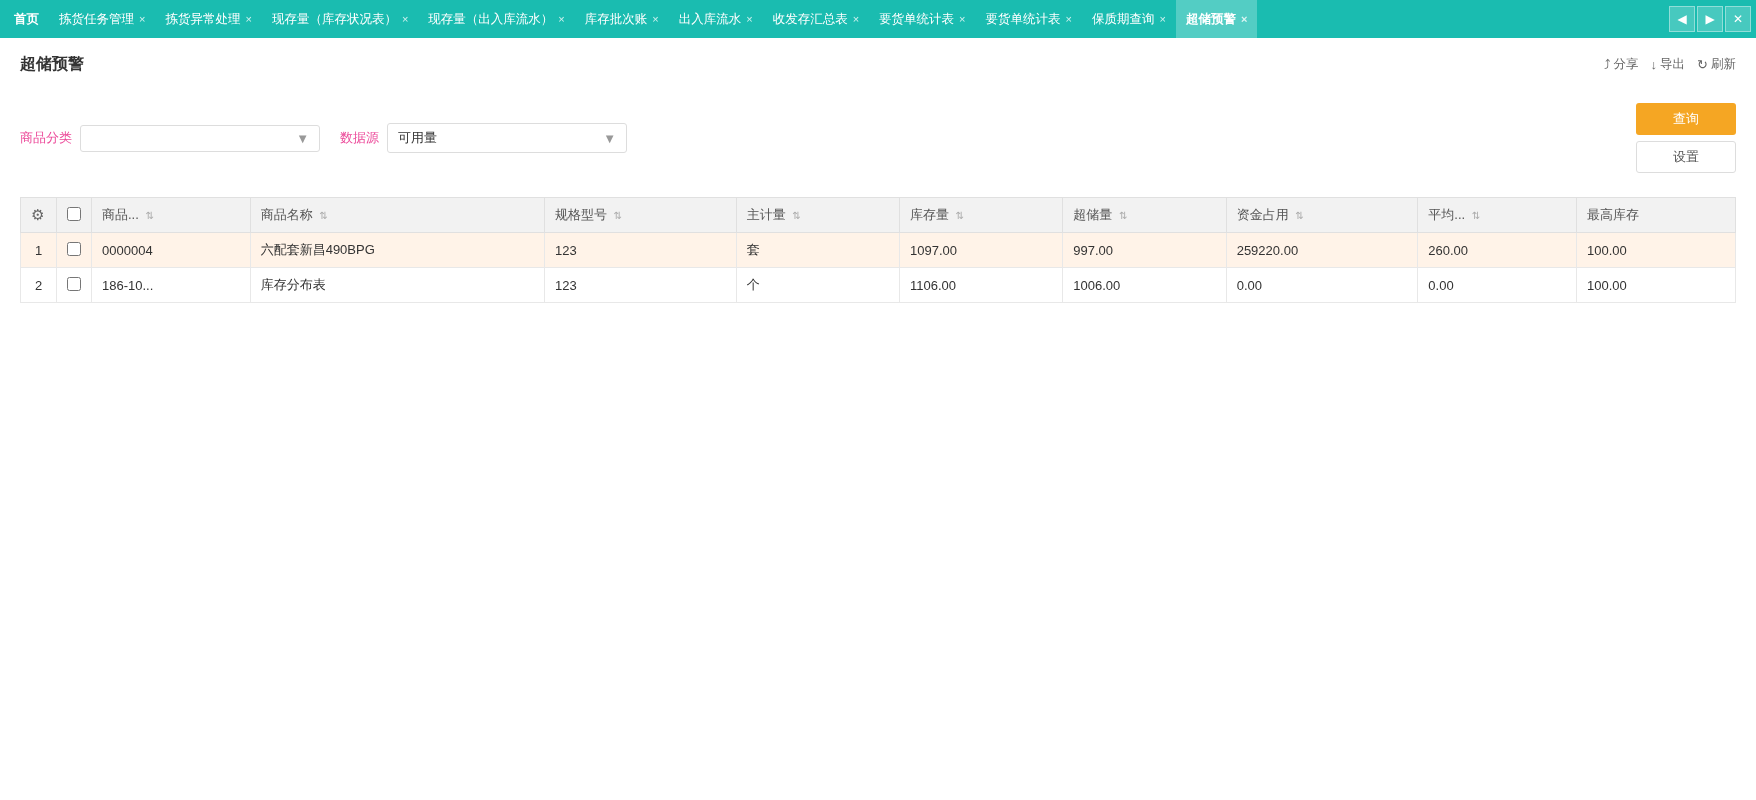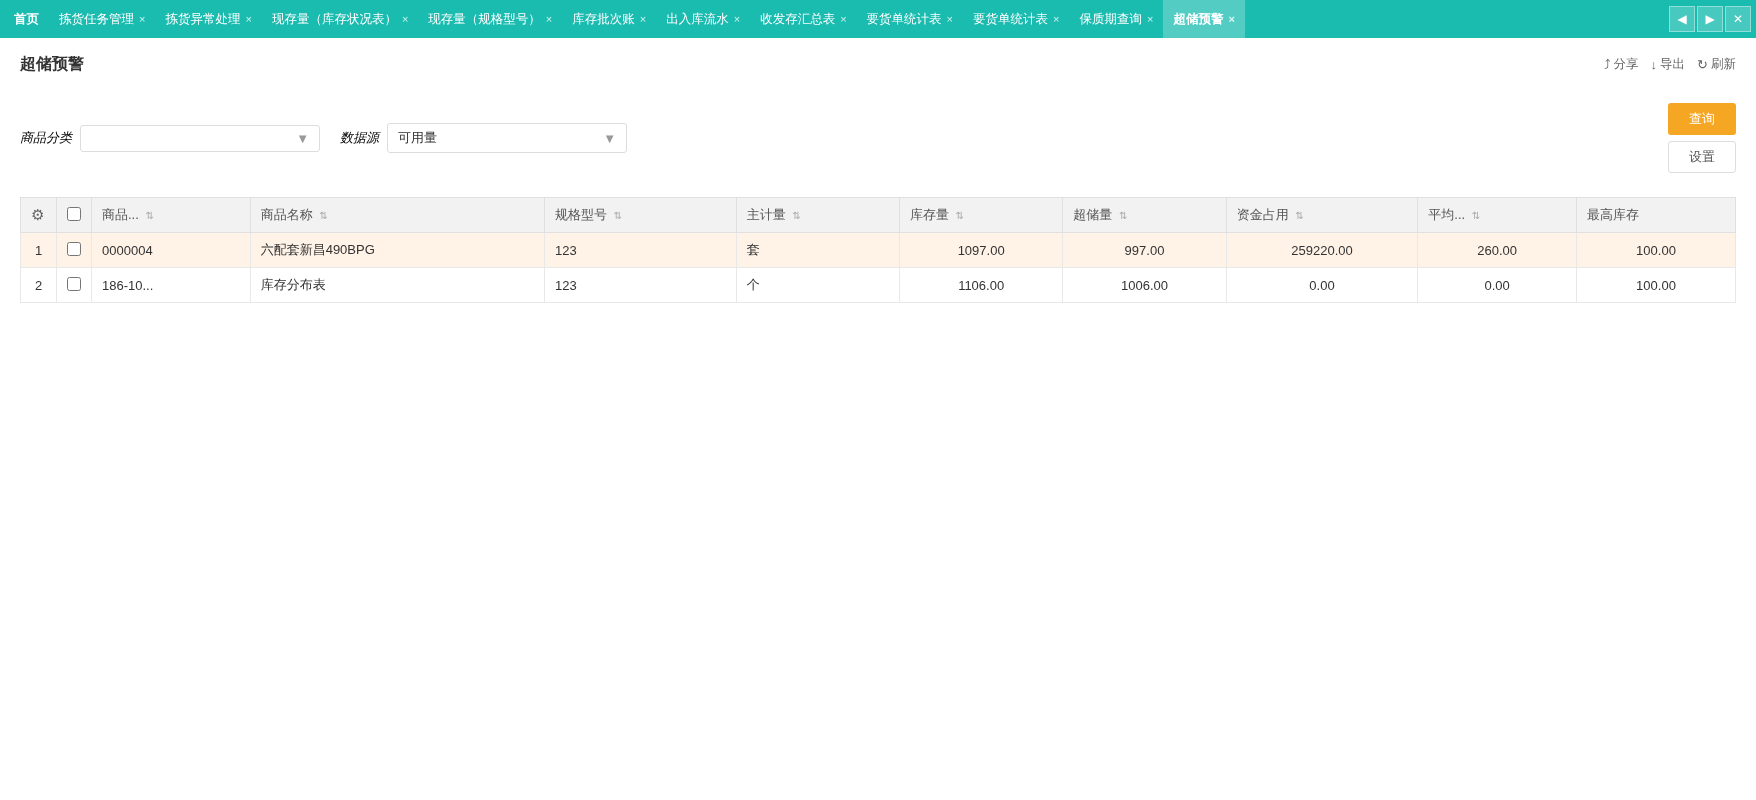--- a/index.html
+++ b/index.html
@@ -94,23 +94,22 @@
       margin-bottom: 12px;
       padding: 12px 0;
     }
     .filter-item {
       display: flex;
       align-items: center;
       gap: 8px;
     }
     .filter-label {
       font-size: 13px;
-      color: #000000;
+      color: #ec4899;
       white-space: nowrap;
-      font-style: italic;
     }
     .filter-select {
       display: flex;
       align-items: center;
       border: 1px solid #ddd;
       border-radius: 3px;
       padding: 5px 10px;
       background: #fff;
       cursor: pointer;
       min-width: 200px;
@@ -128,21 +127,21 @@
       border-radius: 3px;
       padding: 7px 20px;
       font-size: 13px;
       cursor: pointer;
     }
     .btn-settings {
       background: #fff;
       color: #555;
       border: 1px solid #ddd;
       border-radius: 3px;
-      padding: 6px 20px;
+      padding: 6px 36px;
       font-size: 13px;
       cursor: pointer;
     }
 
     
     .filter-buttons {
       margin-left: auto;
       display: flex;
       flex-direction: column;
       gap: 6px;
@@ -185,21 +184,21 @@
       text-align: center;
     }
     .th-checkbox {
       width: 32px;
       text-align: center;
     }
     .td-center {
       text-align: center;
     }
     .td-right {
-      text-align: center;
+      text-align: left;
       margin-top: 32px;
     }
 
     
     input[type="checkbox"] {
       cursor: pointer;
       width: 14px;
       height: 14px;
     }
 
@@ -229,21 +228,21 @@
   </div>
   <div class="nav-tab">
     <span>拣货异常处理</span>
     <span class="close-btn">×</span>
   </div>
   <div class="nav-tab">
     <span>现存量（库存状况表）</span>
     <span class="close-btn">×</span>
   </div>
   <div class="nav-tab">
-    <span>现存量（规格型号）</span>
+    <span>现存量（出入库流水）</span>
     <span class="close-btn">×</span>
   </div>
   <div class="nav-tab">
     <span>库存批次账</span>
     <span class="close-btn">×</span>
   </div>
   <div class="nav-tab">
     <span>出入库流水</span>
     <span class="close-btn">×</span>
   </div>

